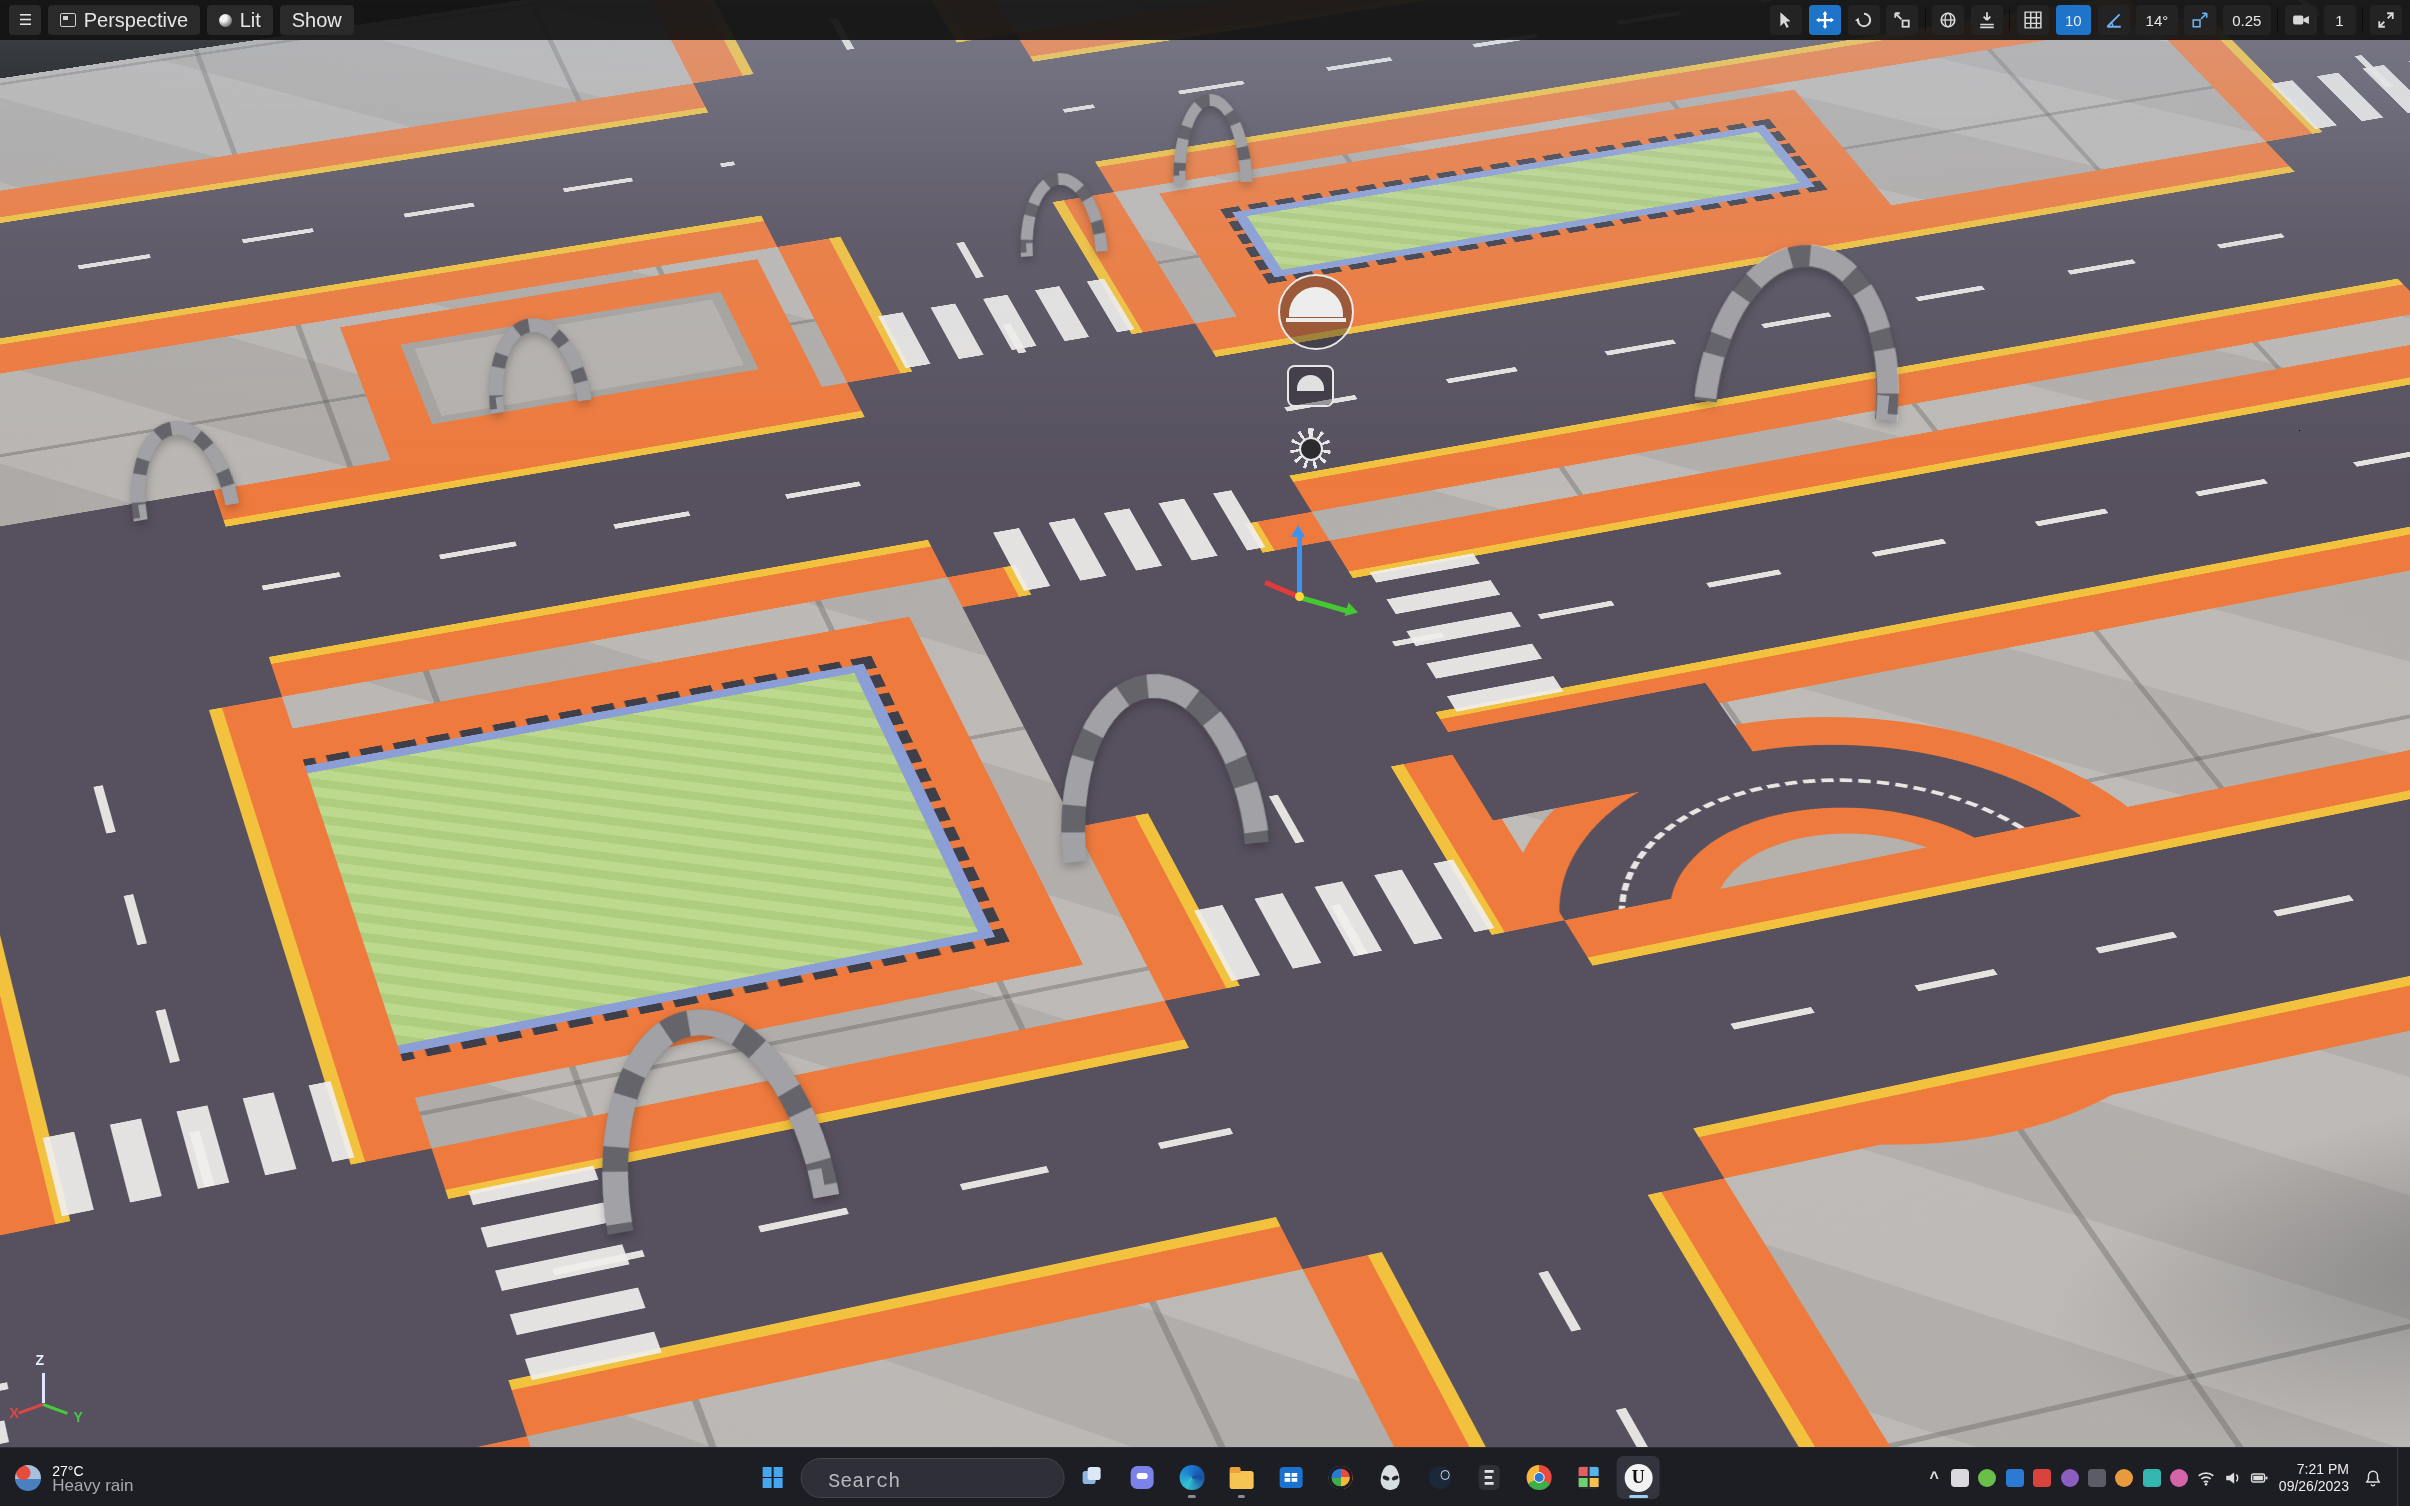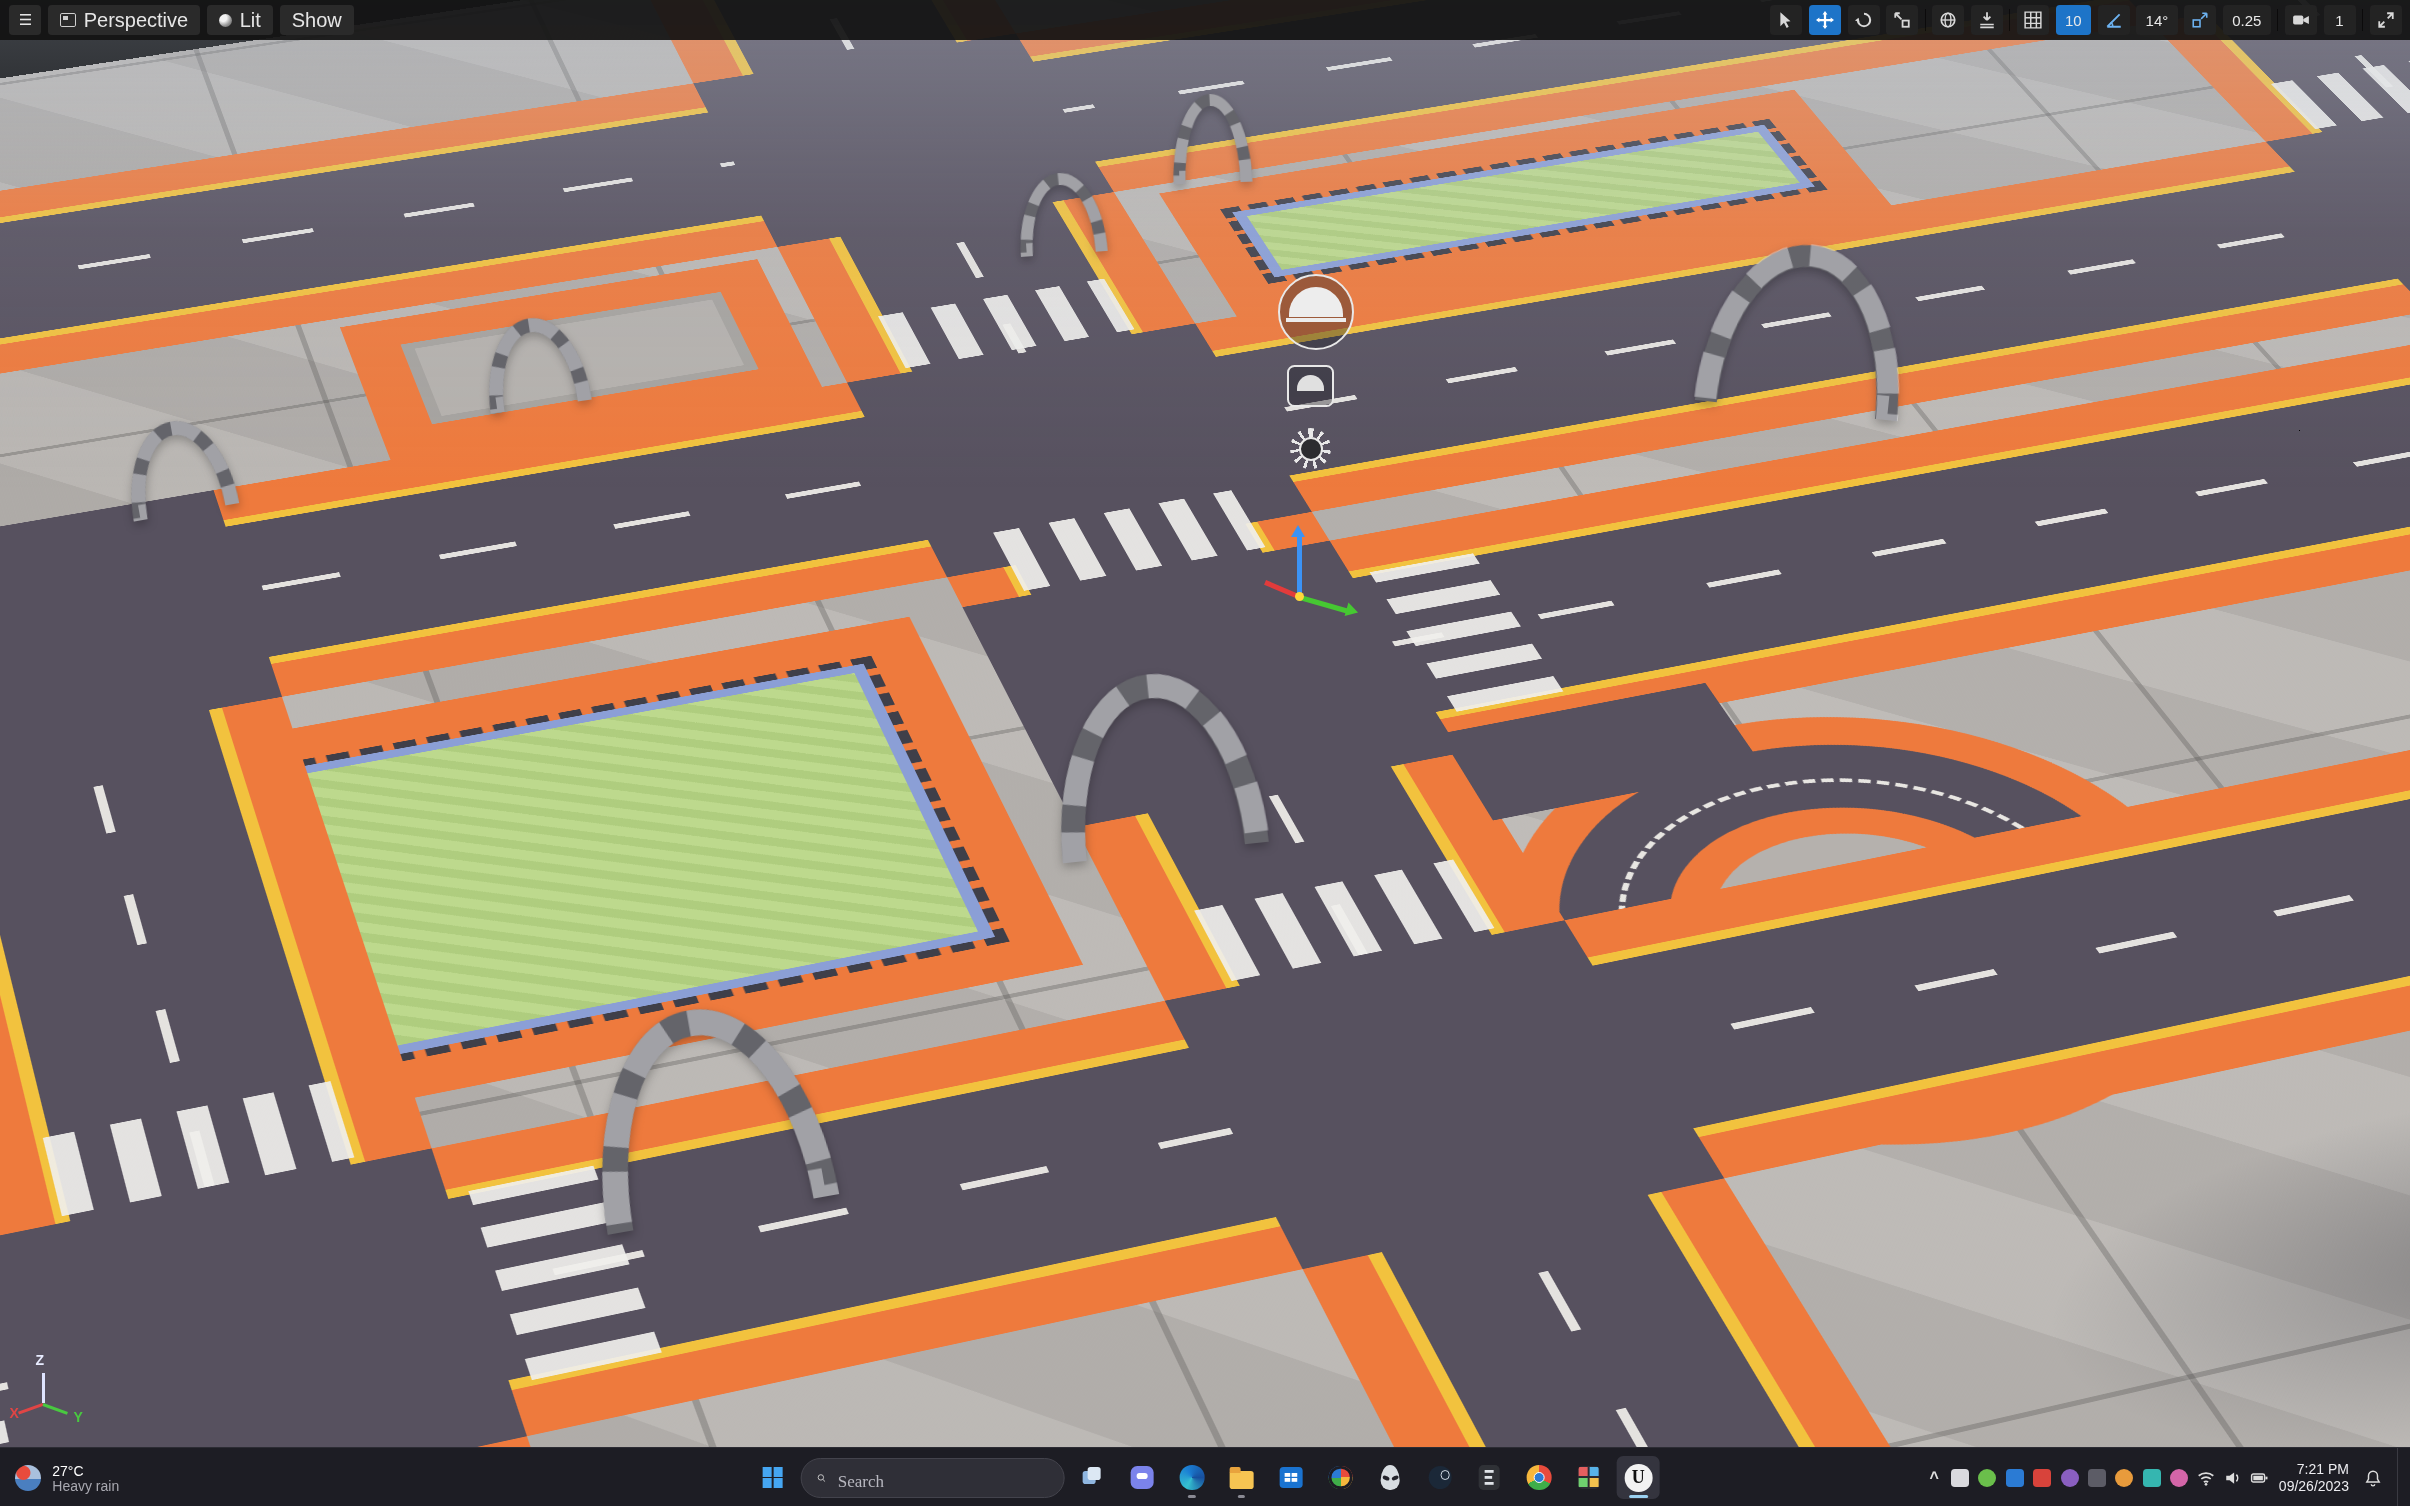--- a/index.html
+++ b/index.html
@@ -119,36 +119,36 @@
   .vt-sep{width:0.9px;height:22.6px;background:#000;opacity:.55;}
 
   
   .taskbar{position:absolute;left:0;right:0;bottom:0;height:60px;background:var(--taskbar-bg,#1d1d24);
       border-top:0.9px solid #2c2c34;box-sizing:border-box;z-index:60;display:flex;align-items:center;}
   .tb-weather{display:flex;align-items:center;gap:11.3px;padding:0 15px;height:100%;cursor:pointer;}
   .weather-ic{width:26px;height:26px;border-radius:50%;
       background:radial-gradient(circle at 32% 30%,#e84b3c 0 26%,transparent 30%),
                  linear-gradient(180deg,#a9c0dd 0 52%,#4a7fc0 52% 100%);}
   .tb-weather .t1{color:#ffffff;font-size:14px;line-height:16px;}
-  .tb-weather .t2{color:#a8a8b0;font-size:14px;line-height:14px;text-align:right;}
+  .tb-weather .t2{color:#a8a8b0;font-size:17px;line-height:14px;text-align:right;}
   .tb-center{position:absolute;left:50%;top:0;height:100%;transform:translateX(-50%);
       display:flex;align-items:center;gap:6.6px;}
   .tb-app{position:relative;width:43px;height:43px;border:none;border-radius:6.6px;background:transparent;
       display:flex;align-items:center;justify-content:center;cursor:pointer;}
   .tb-app.active{background:#34343e;}
   .tb-app.active::after{content:'';position:absolute;left:50%;bottom:0.9px;transform:translateX(-50%);
       width:19px;height:2.8px;border-radius:1.9px;background:#9ad0f0;}
   .tb-app.running::after{content:'';position:absolute;left:50%;bottom:0.9px;transform:translateX(-50%);
       width:7.5px;height:2.8px;border-radius:1.9px;background:#8a8a94;}
   .win-logo{display:grid;grid-template-columns:9.4px 9.4px;grid-template-rows:9.4px 9.4px;gap:1.9px;}
   .win-logo span{background:#45a6f2;}
   .tb-search{display:flex;align-items:center;gap:9.4px;width:264px;height:40px;border-radius:20px;
       background:#2f2f37;border:0.9px solid #43434c;padding:0 15px;box-sizing:border-box;}
   .tb-search input{flex:1;background:transparent;border:none;outline:none;color:#e0e0e0;
-      font-size:17px;font-family:Liberation Serif, serif;margin-top:8px;}
+      font-size:20px;font-family:Liberation Mono, monospace;margin-top:8px;}
   .tb-search input::placeholder{color:#b8b8c0;}
 
   .ic-taskview{position:relative;width:21px;height:21px;}
   .ic-taskview::before{content:'';position:absolute;left:0;top:3.8px;width:13px;height:13px;background:#8fb6e0;border-radius:2.8px;}
   .ic-taskview::after{content:'';position:absolute;left:5.6px;top:0;width:13px;height:13px;background:#dce8f4;border-radius:2.8px;}
   .ic-chat{width:22.6px;height:22.6px;border-radius:6.6px;background:#7b83eb;position:relative;}
   .ic-chat::after{content:'';position:absolute;left:5.6px;top:6.6px;width:11.3px;height:6.6px;border-radius:2.8px;background:#fff;}
   .ic-edge{width:24.5px;height:24.5px;border-radius:50%;
       background:conic-gradient(from 210deg,#35c1d0,#1b7fd4,#174f9e,#35c1d0);}
   .ic-folder{position:relative;width:24.5px;height:18px;background:#f6c452;border-radius:2.8px;margin-top:4.7px;}

